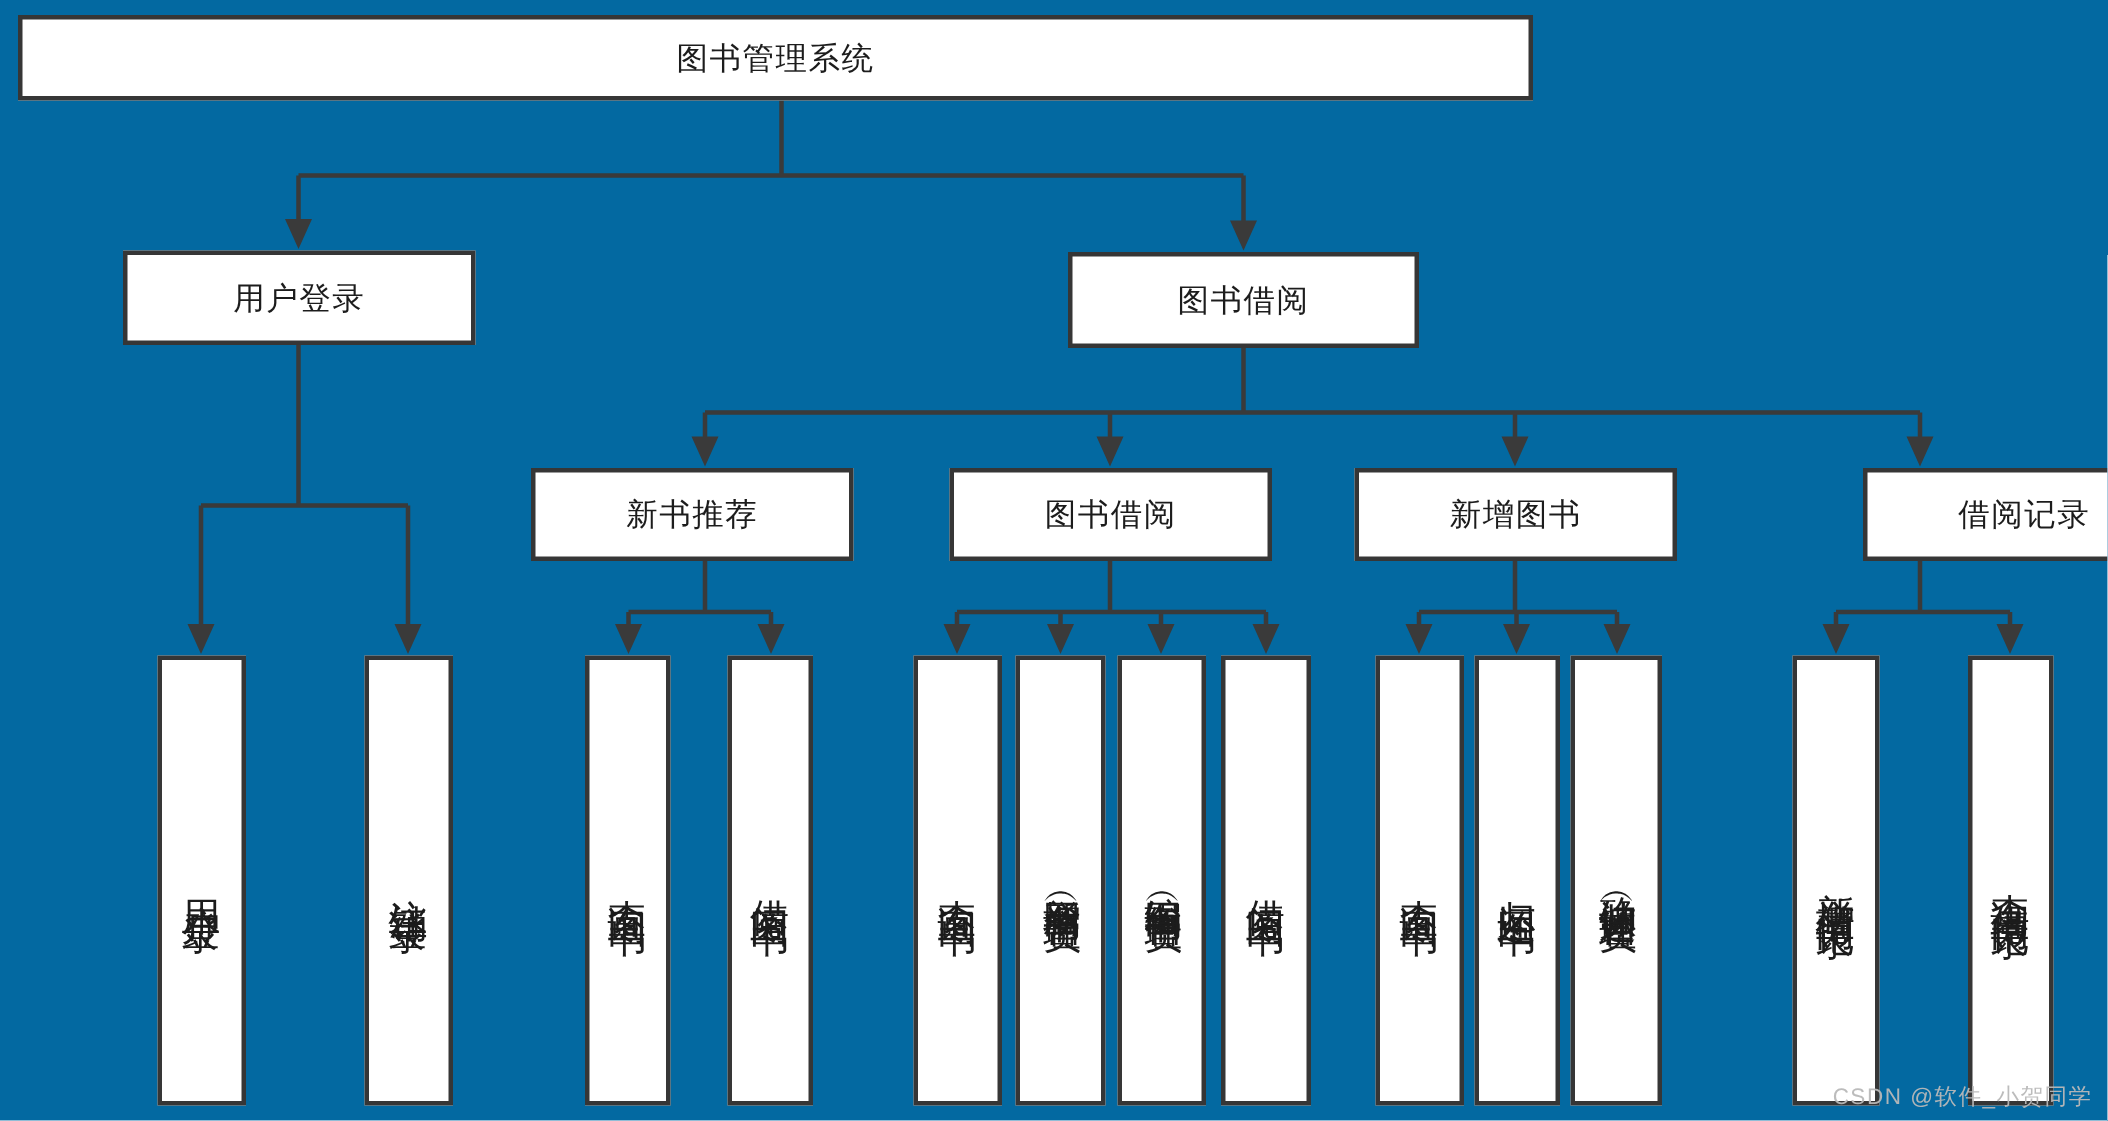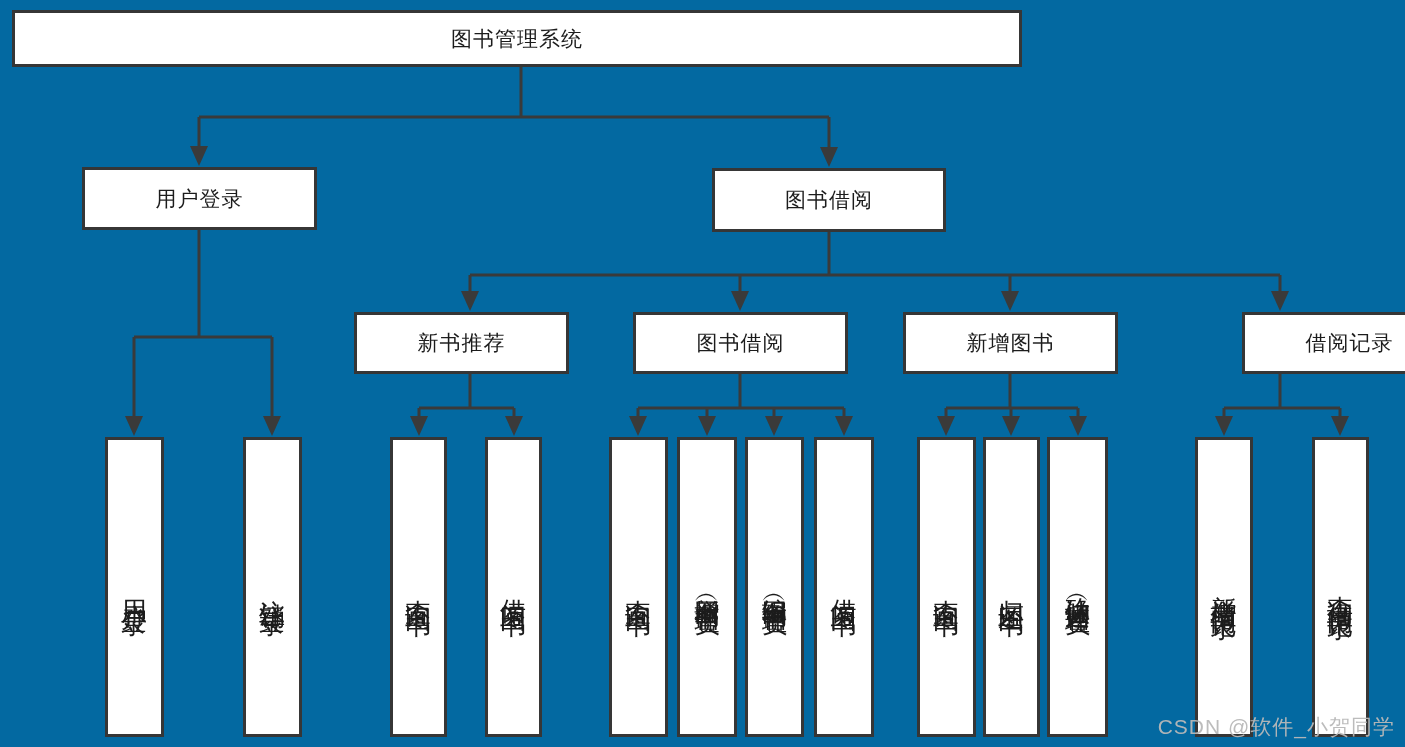--- a/index.html
+++ b/index.html
@@ -46,21 +46,21 @@
     white-space: nowrap;
   }
   .v-node.tight {
     letter-spacing: 2px;
     font-size: 25px;
   }
   #watermark {
     position: absolute;
     right: 10px;
     bottom: 6px;
-    font-size: 21px;
+    font-size: 15px;
     letter-spacing: 1px;
     color: #b9b9b9;
     opacity: 0.95;
     z-index: 3;
     white-space: nowrap;
   }
 </style>
 </head>
 <body>
 

